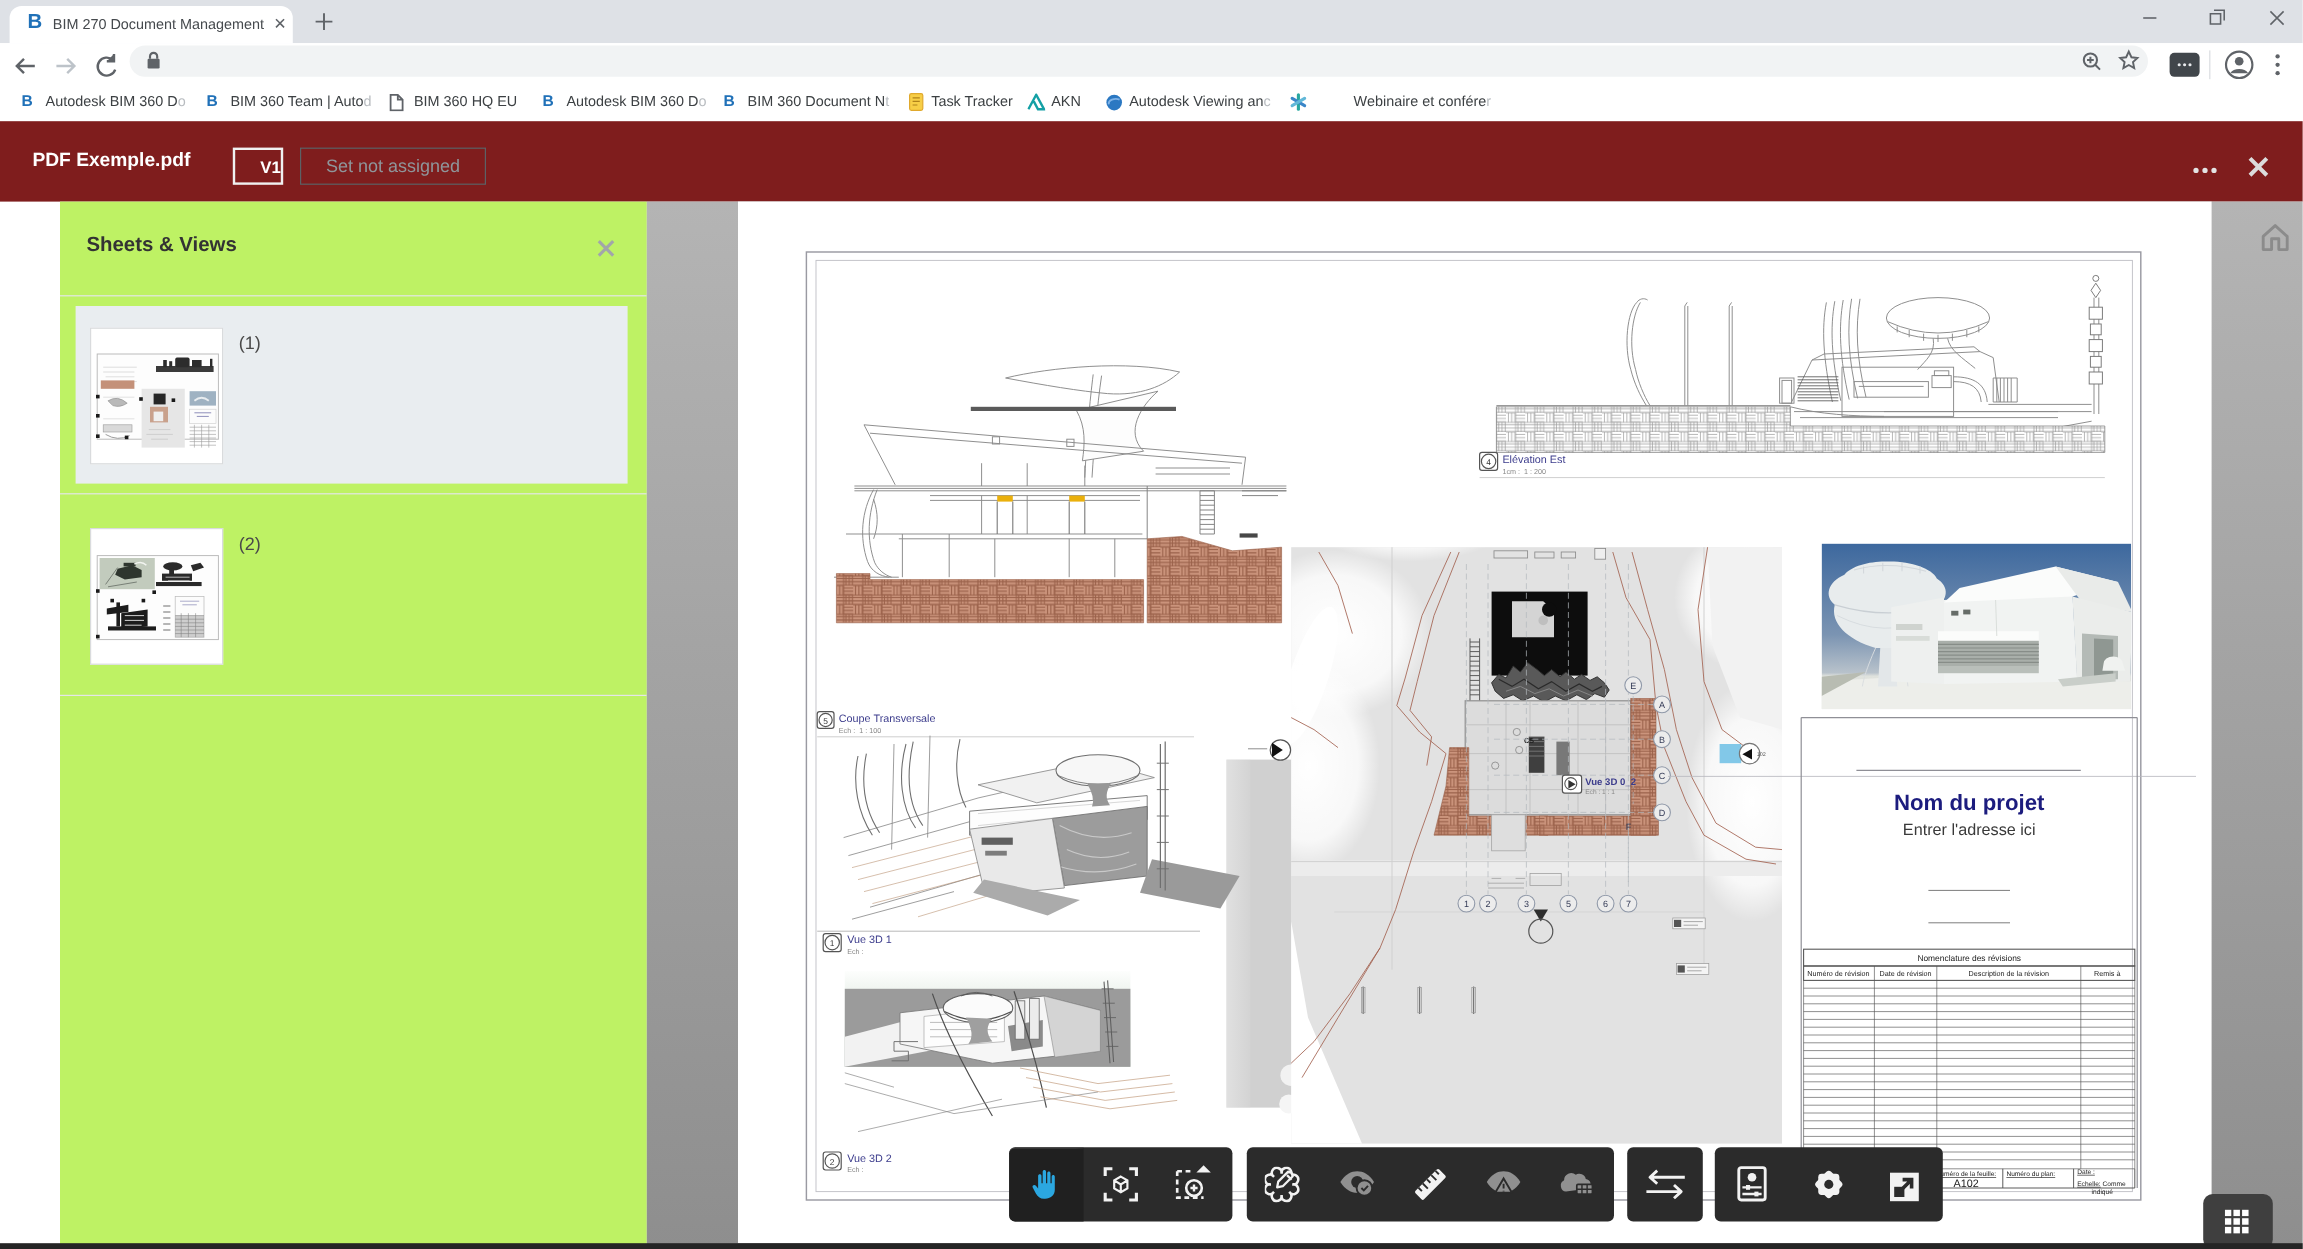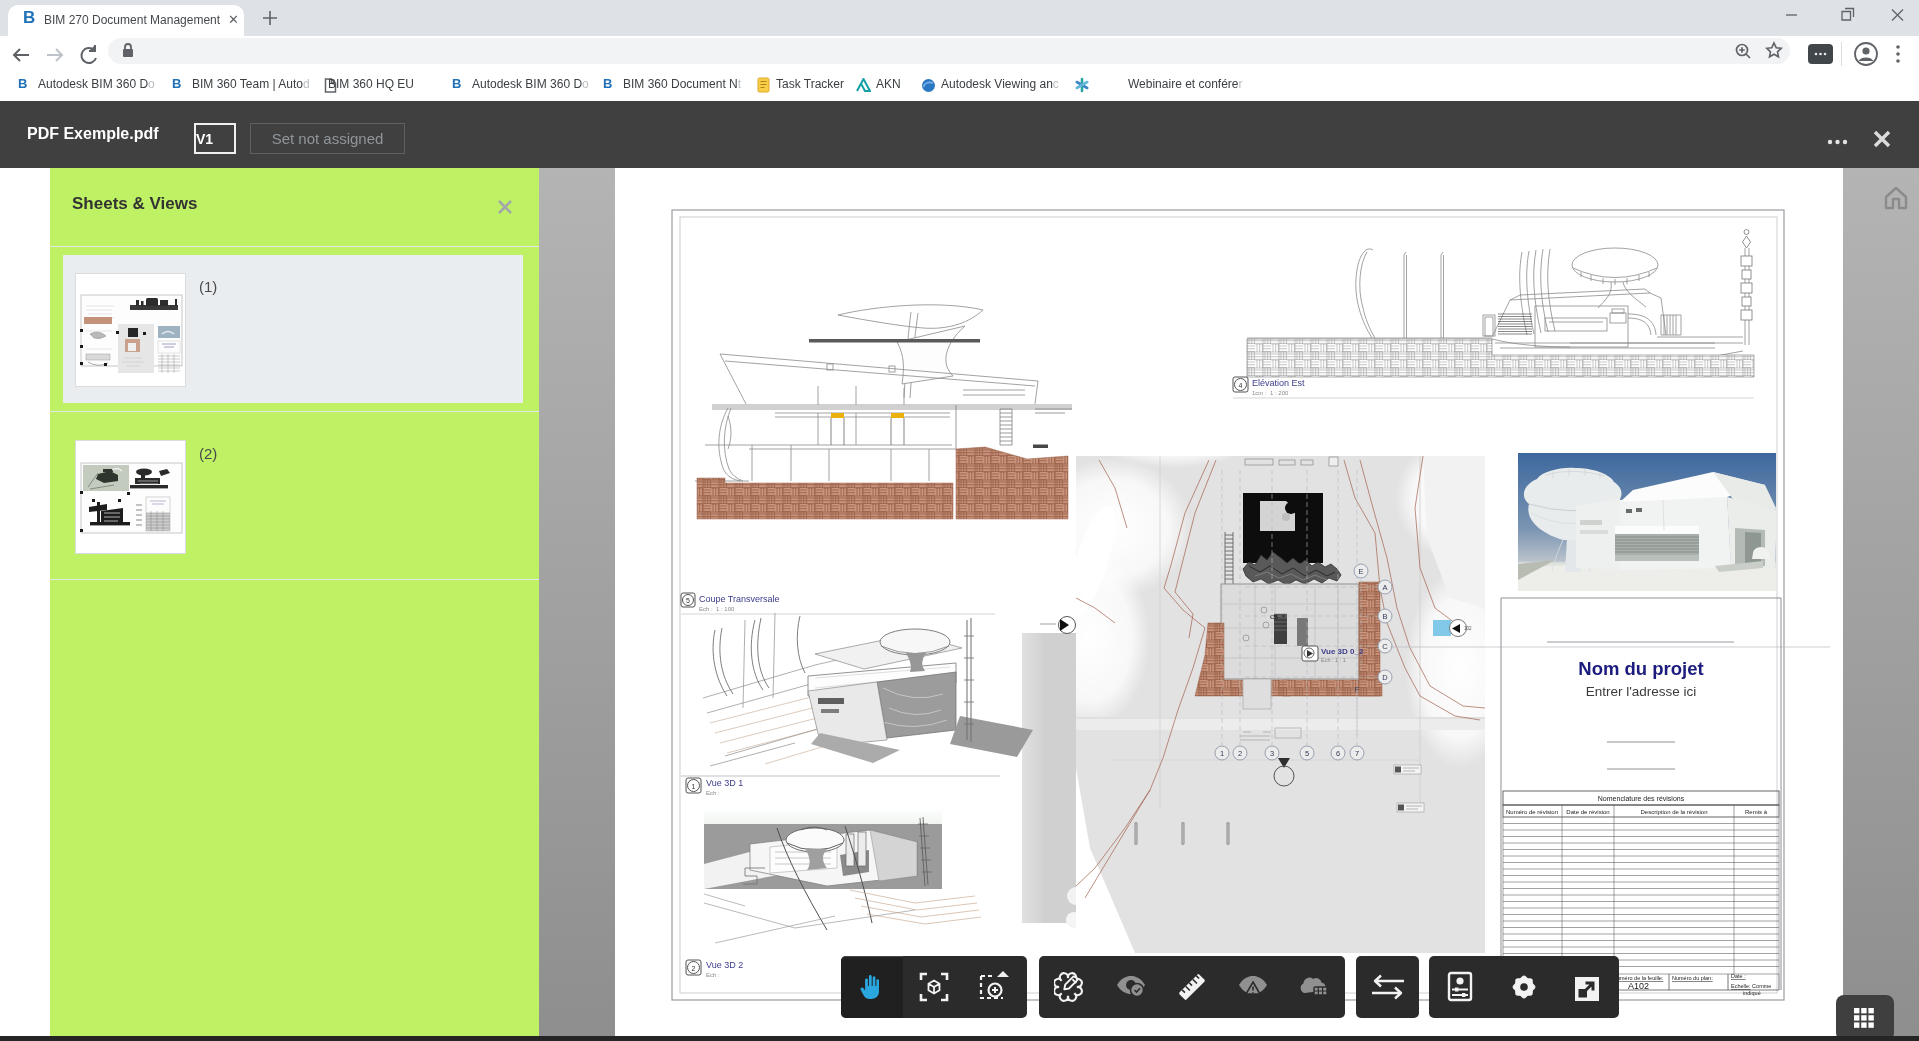--- a/index.html
+++ b/index.html
@@ -16,23 +16,23 @@
 #addrbar { position:absolute; left:0; top:36px; width:1919px; height:36px; background:#fff; }
 .navic { position:absolute; top:4px; }
 #pill { position:absolute; left:108px; top:2px; width:1682px; height:26px; background:#f1f3f4; border-radius:13px; }
 #url { position:absolute; left:34px; top:5px; font-size:14px; color:#202124; white-space:nowrap; }
 
 #bookmarks { position:absolute; left:0; top:72px; width:1919px; height:29px; background:#fff; }
 .bm { position:absolute; top:5px; height:18px; font-size:12px; color:#3c4043; white-space:nowrap; }
 .bmfav { position:absolute; top:4px; width:16px; height:16px; font-weight:bold; font-size:13px; color:#2071b8; }
 
 
-#apphdr { position:absolute; left:0; top:101px; width:1919px; height:67px; background:#404040;text-decoration:underline; }
+#apphdr { position:absolute; left:0; top:101px; width:1919px; height:67px; background:#7f1d1d;text-decoration:underline; }
 #apphdr .fname { position:absolute; left:27px; top:24px; color:#fff; font-weight:bold; font-size:16px; }
-#apphdr .v1 { position:absolute; left:194px; top:22px; width:42px; height:31px; border:2px solid #f0f0f0; color:#fff; font-weight:bold; font-size:14px; text-align:left; line-height:28px; }
+#apphdr .v1 { position:absolute; left:194px; top:22px; width:42px; height:31px; border:2px solid #f0f0f0; color:#fff; font-weight:bold; font-size:14px; text-align:right; line-height:28px; }
 #apphdr .setna { position:absolute; left:250px; top:22px; width:155px; height:31px; border:1px solid #5c6165; color:#8f959a; font-size:15px; text-align:center; line-height:29px; }
 
 
 #sidebar { position:absolute; left:0; top:168px; width:50px; height:873px; background:#ededed; }
 #sideactive { position:absolute; left:0; top:153px; width:50px; height:50px; background:#fff; }
 
 
 #panel { position:absolute; left:50px; top:168px; width:489px; height:873px; background:#bef264; }
 #panel .ptitle { position:absolute; left:22px; top:26px; font-size:17px; font-weight:bold; color:#333; }
 #panel .pclose { position:absolute; left:446px; top:24px; font-size:20px; color:#a0a4a8; }
@@ -116,21 +116,21 @@
     </svg>
   </div>
   <div id="bookmarks">
     <div class="bmfav" style="left:18px;">B</div>
       <div class="bm" style="left:38px;">Autodesk BIM 360 D<span style="color:#b8bcc0">o</span></div>
     <div class="bmfav" style="left:172px;">B</div>
       <div class="bm" style="left:192px;">BIM 360 Team | Auto<span style="color:#b8bcc0">d</span></div>
     <svg width="13" height="15" style="position:absolute;left:324px;top:6px;">
         <path d="M1.5 1 h6 l4 4 v9 h-10 z M7.5 1 v4 h4" fill="none" stroke="#5f6368" stroke-width="1.5"></path>
       </svg>
-    <div class="bm" style="left:328px;">BIM 360 HQ EU</div>
+    <div class="bm" style="left:345px;">BIM 360 HQ EU</div>
     <div class="bmfav" style="left:452px;">B</div>
       <div class="bm" style="left:472px;">Autodesk BIM 360 D<span style="color:#b8bcc0">o</span></div>
     <div class="bmfav" style="left:603px;">B</div>
       <div class="bm" style="left:623px;">BIM 360 Document N<span style="color:#b8bcc0">t</span></div>
     <svg width="14" height="16" style="position:absolute;left:757px;top:5px;">
         <rect x="1" y="1" width="11" height="14" rx="1.5" fill="#f7ce46" stroke="#e0a92d"></rect>
         <path d="M3.5 4.5 h6 M3.5 7.5 h6 M3.5 10.5 h4" stroke="#b0821a" stroke-width="1"></path>
       </svg>
     <div class="bm" style="left:776px;">Task Tracker</div>
     <svg width="15" height="15" style="position:absolute;left:856px;top:6px;">

